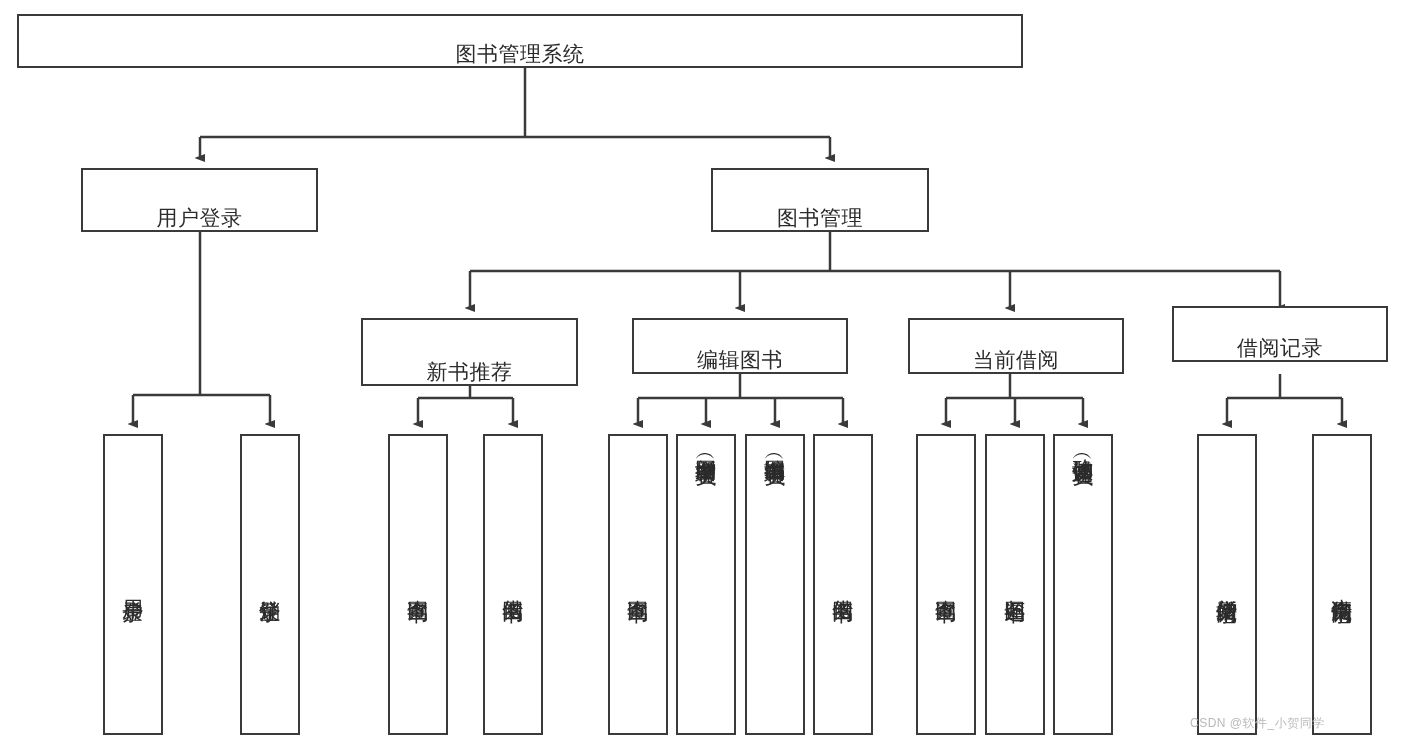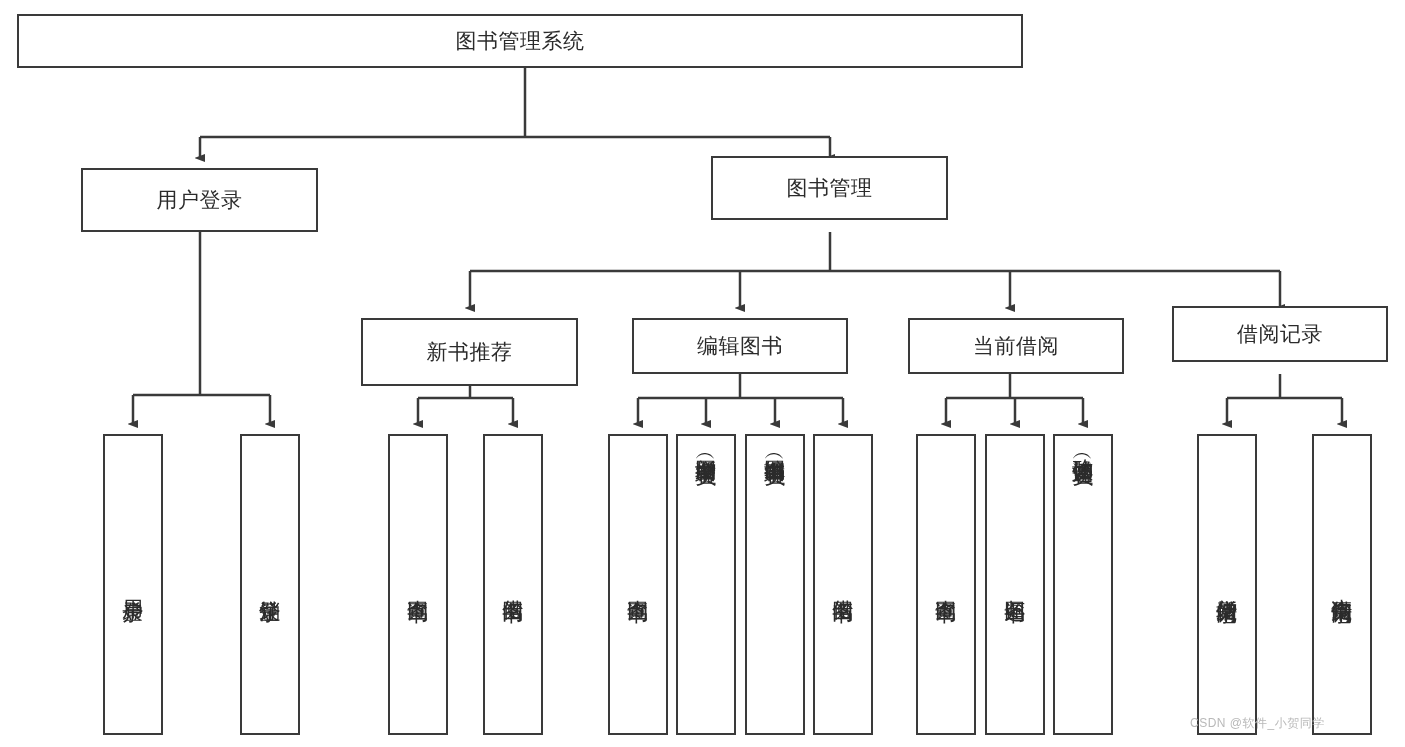--- a/index.html
+++ b/index.html
@@ -24,21 +24,21 @@
     width: 1405px;
     height: 747px;
     pointer-events: none;
   }
   .node {
     position: absolute;
     box-sizing: border-box;
     border: 2px solid #3a3a3a;
     background: #ffffff;
     display: flex;
-    align-items: center;
+    align-items: flex-end;
     justify-content: center;
     color: #2b2b2b;
   }
   .node.root {
     border-width: 2px;
   }
   .node-label {
     font-size: 21px;
     line-height: 1.15;
     letter-spacing: 0.5px;
@@ -124,21 +124,21 @@
     </g>
   </svg>
 
   <div class="node root" style="left:17px; top:14px; width:1006px; height:54px;">
     <span class="node-label">图书管理系统</span>
   </div>
 
   <div class="node" style="left:81px; top:168px; width:237px; height:64px;">
     <span class="node-label">用户登录</span>
   </div>
-  <div class="node" style="left:711px; top:156px; width:237px; height:64px;">
+  <div class="node" style="left:711px; top:168px; width:218px; height:64px;">
     <span class="node-label">图书管理</span>
   </div>
 
   <div class="node" style="left:361px; top:318px; width:217px; height:68px;">
     <span class="node-label">新书推荐</span>
   </div>
   <div class="node" style="left:632px; top:318px; width:216px; height:56px;">
     <span class="node-label">编辑图书</span>
   </div>
   <div class="node" style="left:902px; top:318px; width:216px; height:56px;margin-left:6px;">

